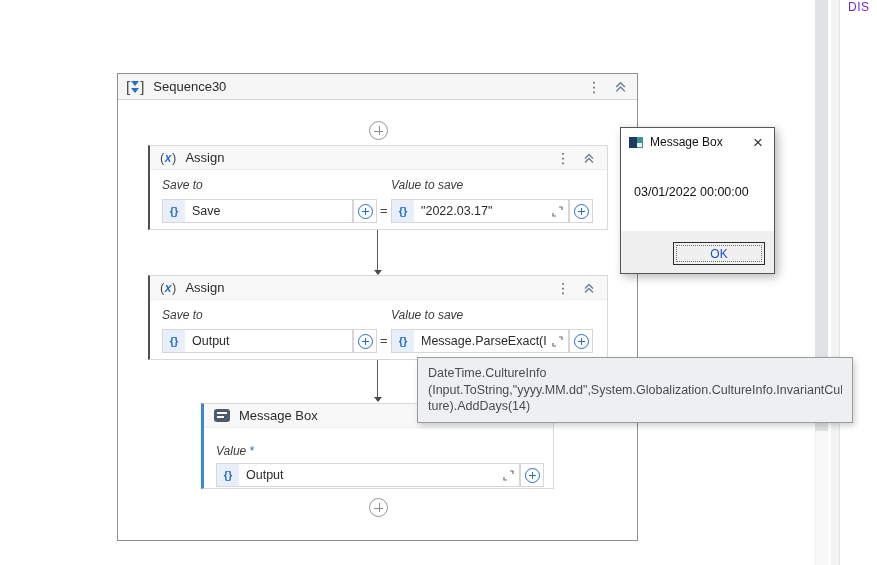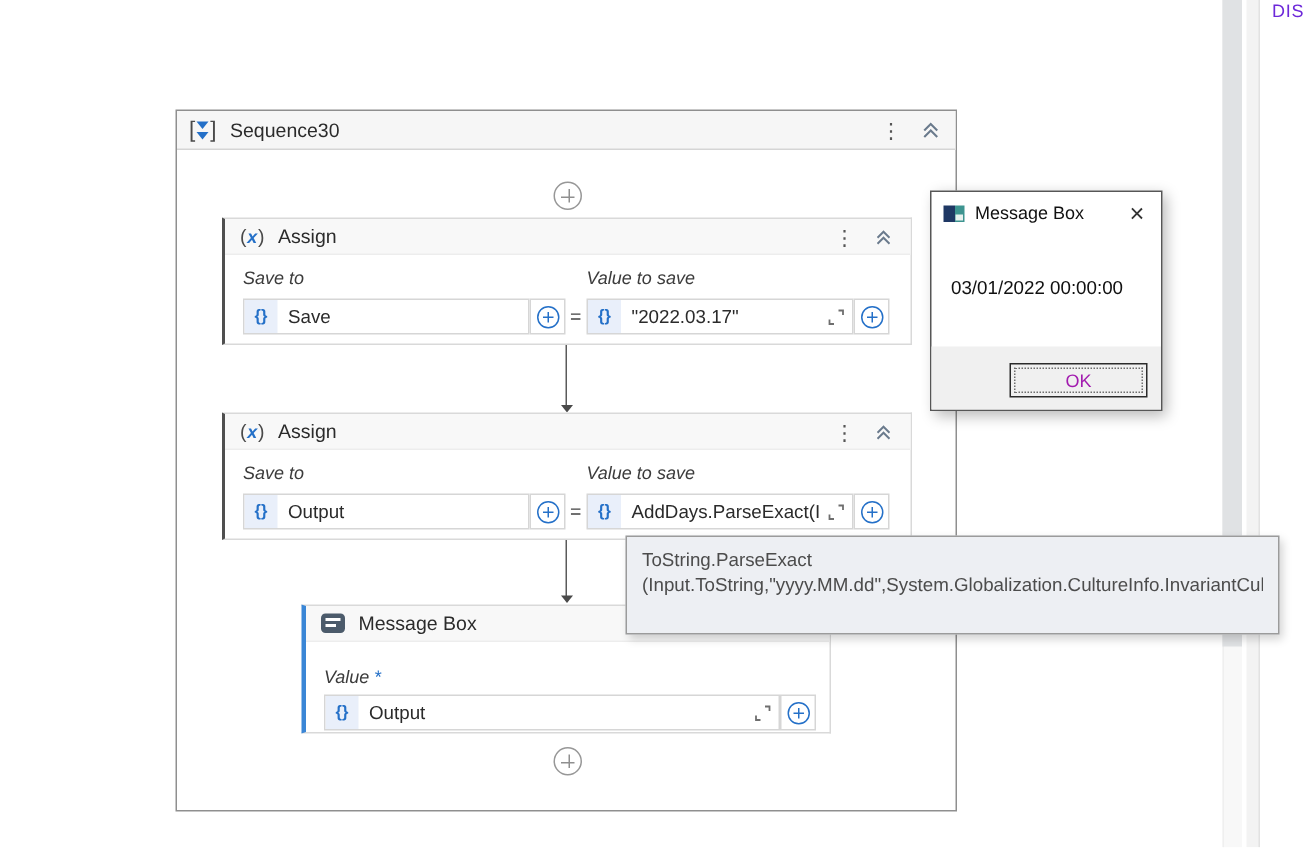--- a/index.html
+++ b/index.html
@@ -63,21 +63,21 @@
 
   
   .dlg { position:absolute; left:620px; top:127px; width:155px; height:147px; background:#fff; border:1px solid #565656; box-shadow:3px 3px 9px rgba(0,0,0,.28); z-index:40; }
   .dlg-hd { height:28px; display:flex; align-items:center; padding:0 8px; gap:7px; }
   .dlg-icon { position:relative; width:14px; height:11px; background:linear-gradient(90deg,#1f3864 0 55%, #3d9490 55% 100%); flex:none; }
   .dlg-icon::after { content:""; position:absolute; right:1px; bottom:1px; width:5px; height:4px; background:#e8f2ef; }
   .dlg-title { font-size:12px; color:#111; }
   .dlg-x { margin-left:auto; font-size:17px; line-height:1; color:#333; cursor:pointer; padding:0 3px; font-weight:400; }
   .dlg-msg { position:absolute; left:13px; top:57px; font-size:12.5px; color:#111; }
   .dlg-ft { position:absolute; left:0; right:0; bottom:0; height:42px; background:#f0f0f0; }
-  .okbtn { position:absolute; right:9px; bottom:8px; width:92px; height:23px; background:#f0f0f0; border:1px solid #2b2b2b; outline:1px dotted #6e6e6e; outline-offset:-4px; font-size:12px; color:#a21caf; display:flex; align-items:center; justify-content:center; cursor:pointer; font-family:"Liberation Sans", sans-serif; }
+  .okbtn { position:absolute; right:9px; bottom:8px; width:92px; height:23px; background:#f0f0f0; border:1px solid #2b2b2b; outline:1px dotted #6e6e6e; outline-offset:-4px; font-size:12px; color:#1d4ed8; display:flex; align-items:center; justify-content:center; cursor:pointer; font-family:"Liberation Sans", sans-serif; }
 
   
   .tip { position:absolute; left:417px; top:357px; width:436px; height:66px; background:#edeff3; border:1px solid #9b9b9b; box-shadow:2px 3px 6px rgba(0,0,0,.18); z-index:50; padding:7px 10px; font-size:12.5px; color:#4c4c4c; line-height:1.33; }
   .tip div { white-space:nowrap; overflow:hidden; }
 </style>
 </head>
 <body>
 
 <div class="screen">
 
@@ -170,21 +170,21 @@
     <div class="fld" style="left:12px; top:53px; width:191px;">
       <span class="brace">{}</span>
       <span class="fldtext">Output</span>
     </div>
     <div class="plusbtn" style="left:203px; top:53px;">
         <span class="pcirc"></span>
       </div>
     <div class="eq" style="left:230px; top:57px;">=</div>
     <div class="fld" style="left:241px; top:53px; width:178px;">
       <span class="brace">{}</span>
-      <span class="fldtext">AddDays.ParseExact(I</span>
+      <span class="fldtext">Message.ParseExact(I</span>
       <span class="expand">
         <svg width="11" height="11" viewBox="0 0 11 11">
             <path d="M1 7 V10 H4 M10 4 V1 H7" stroke="#6e6e6e" fill="none" stroke-width="1.2"></path>
           </svg>
       </span>
     </div>
     <div class="plusbtn" style="left:419px; top:53px;">
         <span class="pcirc"></span>
       </div>
   </div>
@@ -227,17 +227,18 @@
       <span class="dlg-icon"></span>
       <span class="dlg-title">Message Box</span>
       <span class="dlg-x">×</span>
     </div>
     <div class="dlg-msg">03/01/2022 00:00:00</div>
     <div class="dlg-ft"></div>
     <button class="okbtn">OK</button>
   </div>
 
   <div class="tip">
-    <div>ToString.ParseExact</div>
+    <div>DateTime.CultureInfo</div>
     <div>(Input.ToString,"yyyy.MM.dd",System.Globalization.CultureInfo.InvariantCul</div>
+    <div>ture).AddDays(14)</div>
   </div>
 
 </div>
 
 </body></html>

